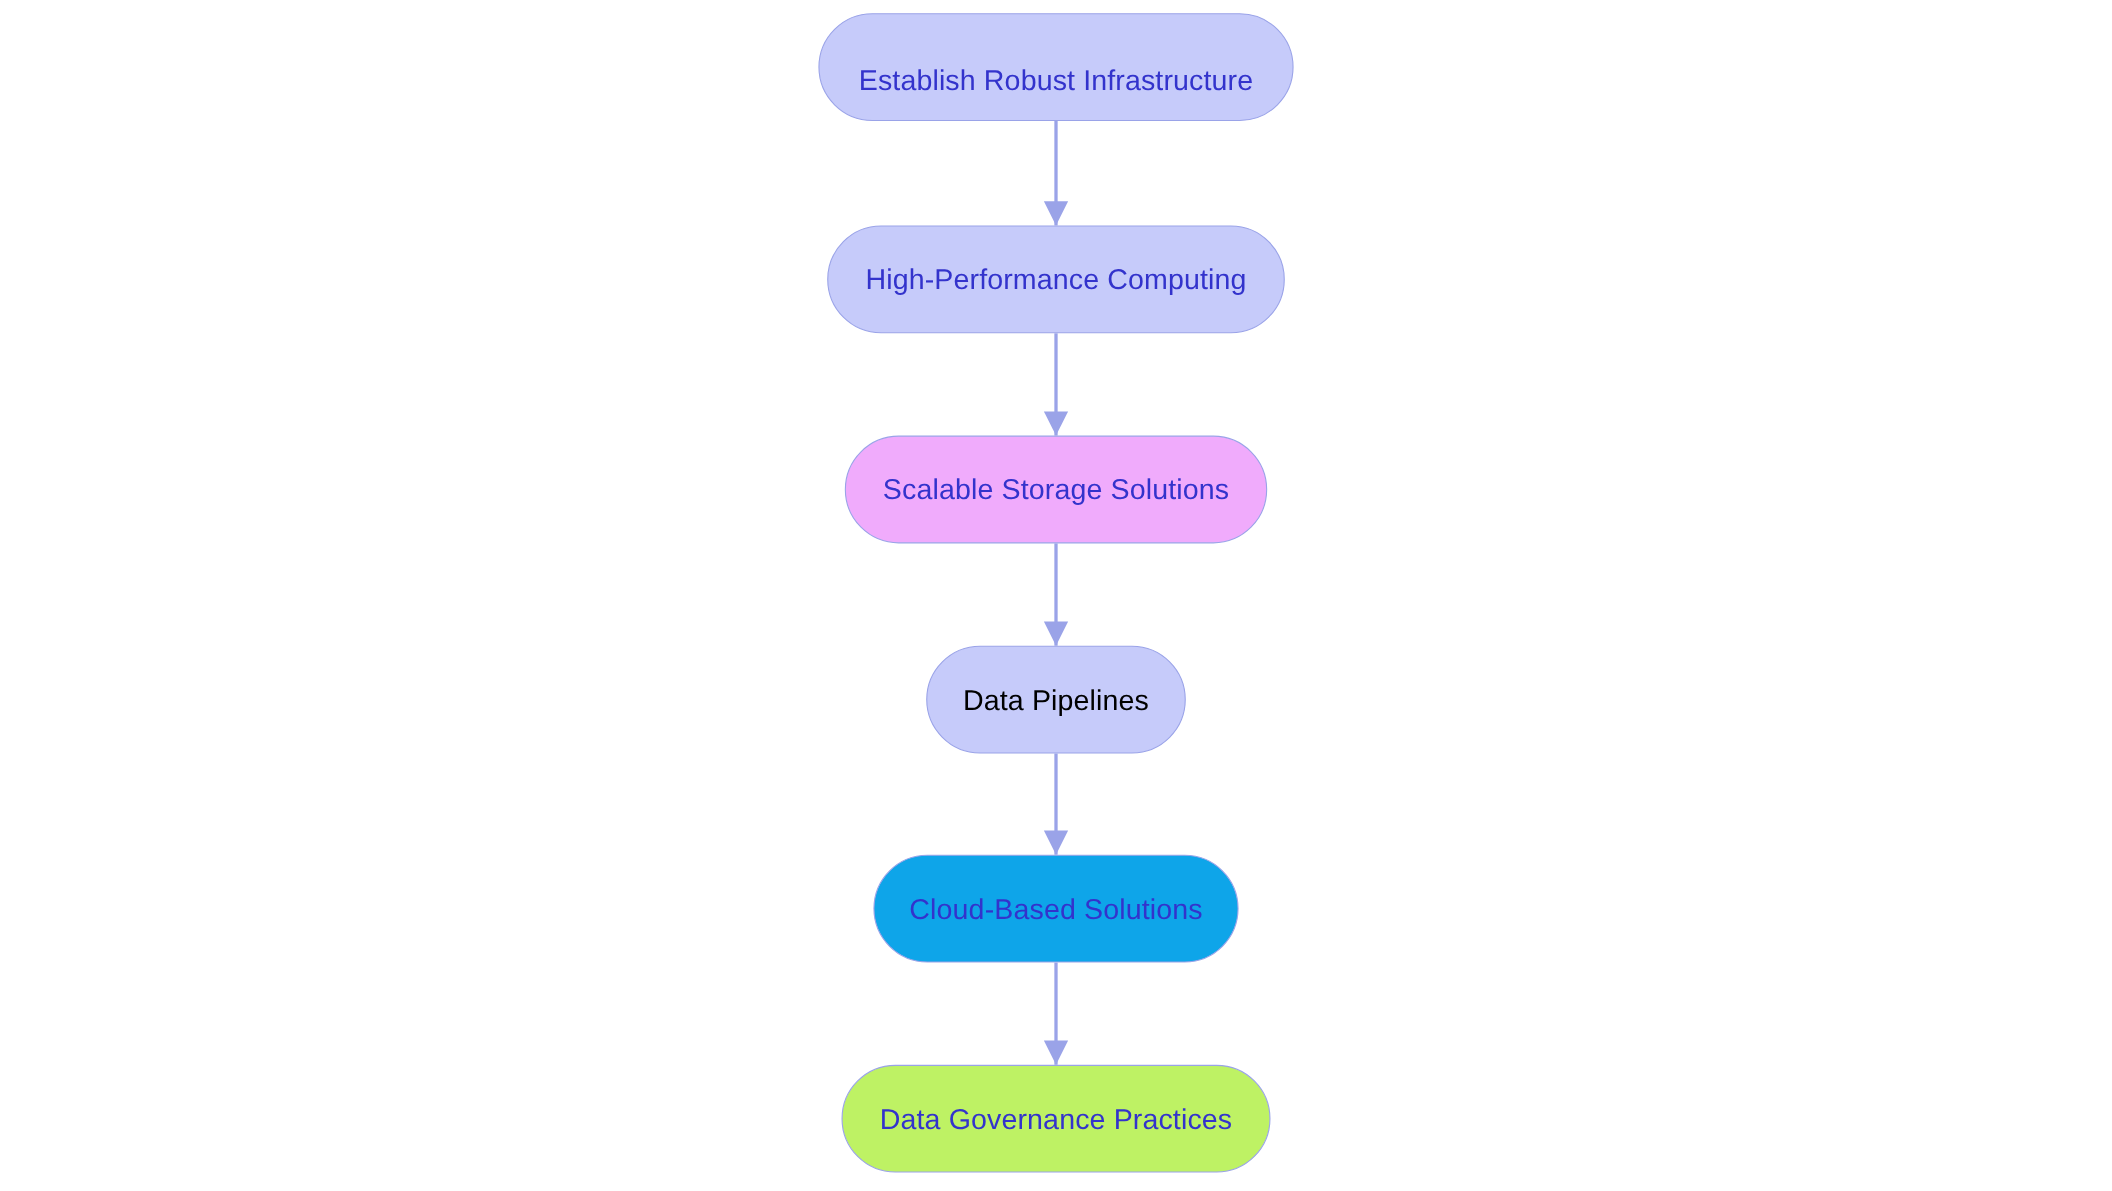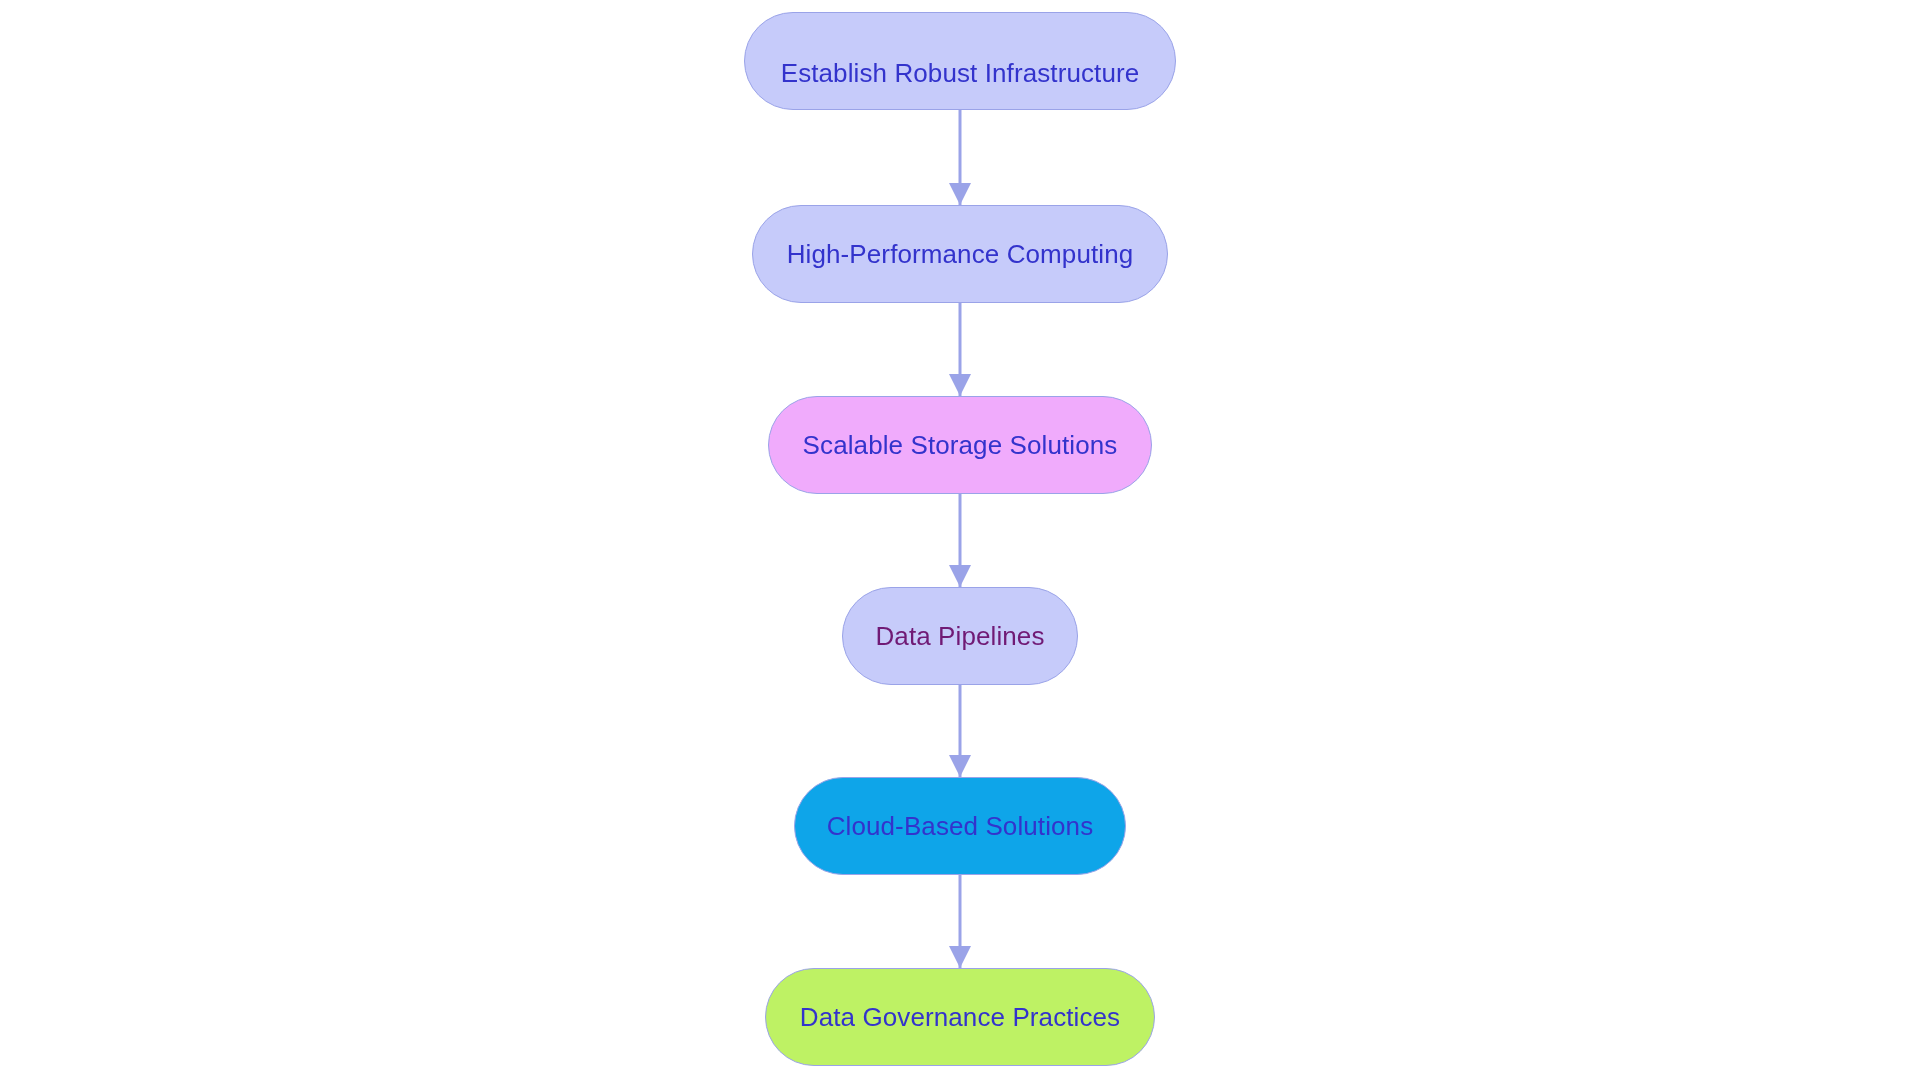--- a/index.html
+++ b/index.html
@@ -84,21 +84,21 @@
       <div class="node" style="left: 744px; top: 12px; width: 432px; height: 98px; background: rgb(198, 203, 250); border-color: rgb(154, 163, 232);">
         <span class="node-label" style="color: rgb(51, 51, 204); margin-top: 23px;">Establish Robust Infrastructure</span>
       </div>
       <div class="node" style="left: 752px; top: 205px; width: 416px; height: 98px; background: rgb(198, 203, 250); border-color: rgb(154, 163, 232);">
         <span class="node-label" style="color: rgb(51, 51, 204);">High-Performance Computing</span>
       </div>
       <div class="node" style="left: 768px; top: 396px; width: 384px; height: 98px; background: #f0abfc; border-color: rgb(154, 163, 232);">
         <span class="node-label" style="color: rgb(51, 51, 204);">Scalable Storage Solutions</span>
       </div>
       <div class="node" style="left: 842px; top: 587px; width: 236px; height: 98px; background: rgb(198, 203, 250); border-color: rgb(154, 163, 232);">
-        <span class="node-label" style="color: #701a75;">Data Pipelines</span>
+        <span class="node-label" style="color: #000000;">Data Pipelines</span>
       </div>
       <div class="node" style="left: 794px; top: 777px; width: 332px; height: 98px; background: #0ea5e9; border-color: rgb(154, 163, 232);">
         <span class="node-label" style="color: rgb(51, 51, 204);">Cloud-Based Solutions</span>
       </div>
       <div class="node" style="left: 765px; top: 968px; width: 390px; height: 98px; background: #bef264; border-color: rgb(154, 163, 232);">
         <span class="node-label" style="color: rgb(51, 51, 204);">Data Governance Practices</span>
       </div>
     </div>
 
 </div>

